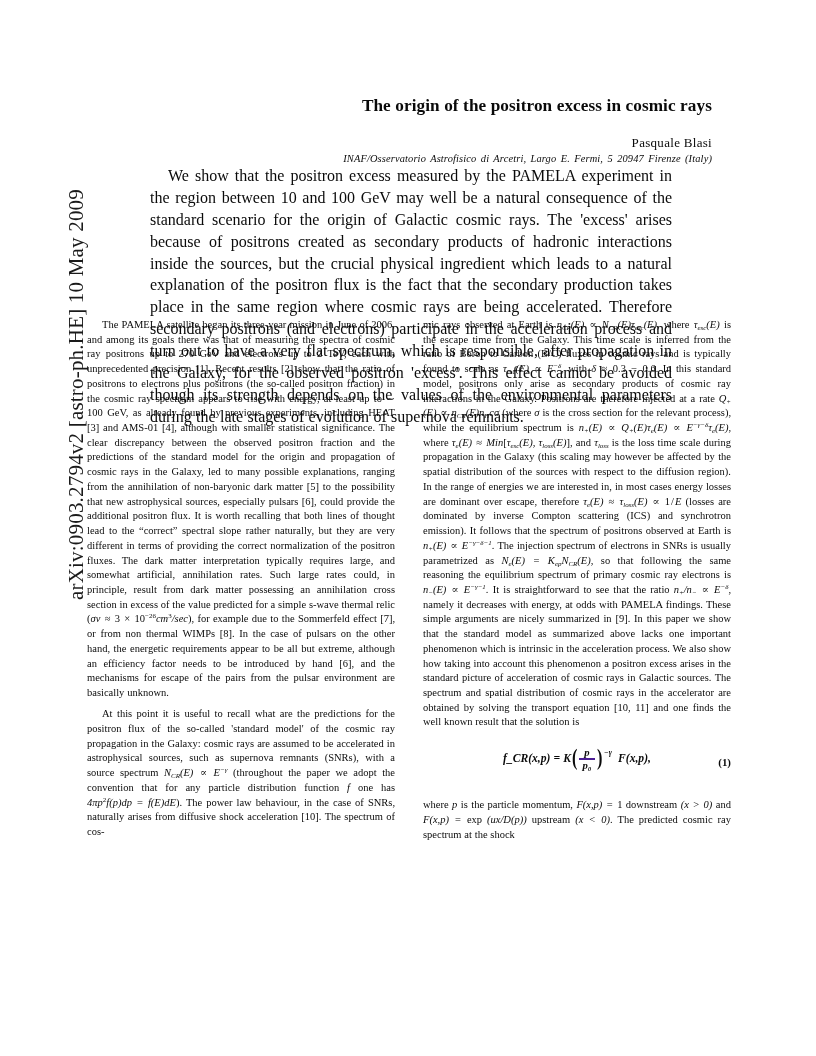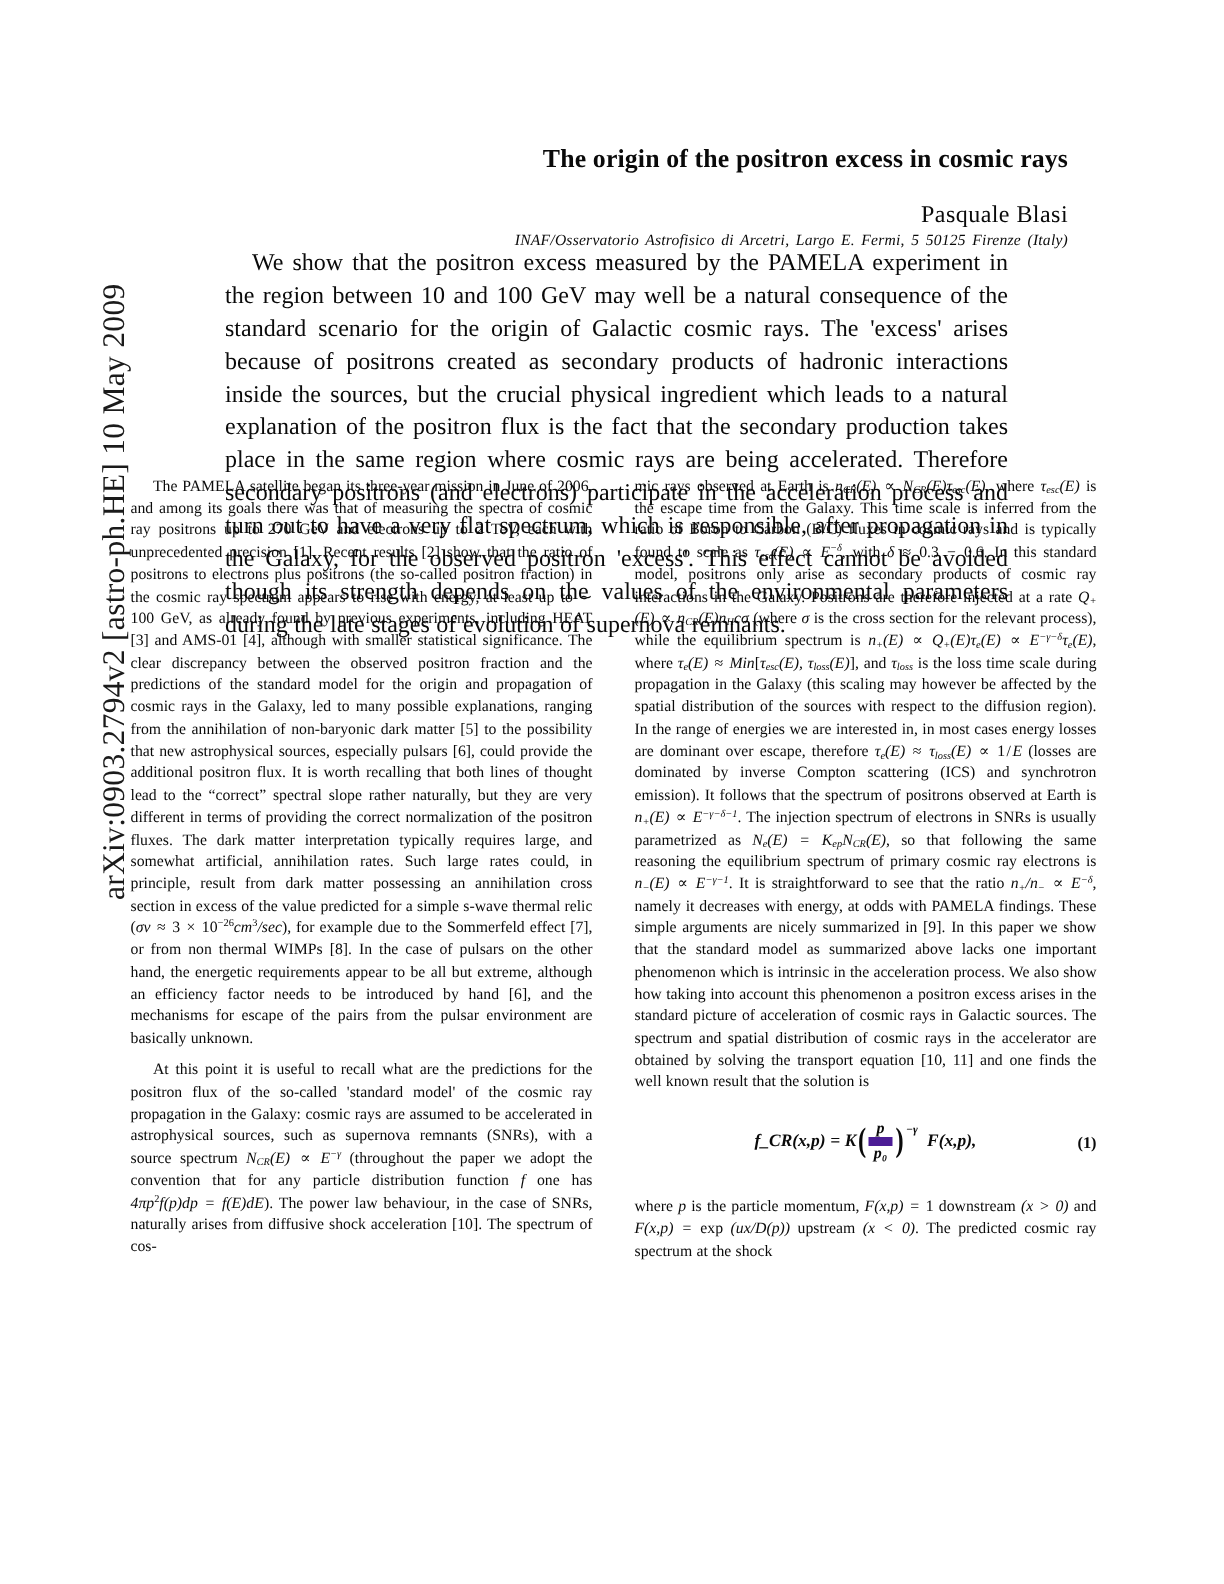--- a/index.html
+++ b/index.html
@@ -45,21 +45,21 @@
     margin-top: 33px;
   }
   #paper-title {
     font-size: 17.2px;
     font-weight: bold;
     letter-spacing: 0.1px;
     margin: 0 0 18px 0;
     line-height: 1.25;
   }
   #author-name {
-    font-size: 16px;
+    font-size: 13px;
     margin: 0 0 2.5px 0;
     letter-spacing: 0.3px;
   }
   #affiliation {
     font-size: 10.4px;
     font-style: italic;
     margin: 0 0 1px 0;
     letter-spacing: 0.15px;
     word-spacing: 1.6px;
   }
@@ -141,21 +141,21 @@
   }
   .frac {
     display: inline-block;
     vertical-align: middle;
     text-align: center;
     font-size: 0.92em;
     line-height: 1.06;
     margin: 0 1px;
   }
   .frac .num { display: block; padding: 0 3px; }
-  .frac .den { display: block; border-top: 6px solid #4c1d95; padding: 0 3px; }
+  .frac .den { display: block; border-top: 2px solid #4c1d95; padding: 0 3px; }
   .paren-big {
     display: inline-block;
     font-size: 1.95em;
     vertical-align: middle;
     font-style: normal;
     transform: scaleX(0.72);
     line-height: 0.82;
     position: relative;
     top: -1px;
   }
@@ -172,21 +172,21 @@
 </head>
 <body>
 
 <div id="page">
 
   <div id="arxiv-stamp">arXiv:0903.2794v2  [astro-ph.HE]  10 May 2009</div>
 
   <div id="title-block">
     <h1 id="paper-title">The origin of the positron excess in cosmic rays</h1>
     <div id="author-name">Pasquale  Blasi</div>
-    <div id="affiliation">INAF/Osservatorio Astrofisico di Arcetri, Largo E. Fermi, 5 50125 Firenze (Italy)</div>
+    <div id="affiliation">INAF/Osservatorio Astrofisico di Arcetri, Largo E. Fermi, 5 20947 Firenze (Italy)</div>
   </div>
 
   <div id="abstract">We show that the positron excess measured by the PAMELA experiment in the region between 10 and 100 GeV may well be a natural consequence of the standard scenario for the origin of Galactic cosmic rays. The 'excess' arises because of positrons created as secondary products of hadronic interactions inside the sources, but the crucial physical ingredient which leads to a natural explanation of the positron flux is the fact that the secondary production takes place in the same region where cosmic rays are being accelerated. Therefore secondary positrons (and electrons) participate in the acceleration process and turn out to have a very flat spectrum, which is responsible, after propagation in the Galaxy, for the observed positron 'excess'. This effect cannot be avoided though its strength depends on the values of the environmental parameters during the late stages of evolution of supernova remnants.</div>
 
   <div class="column" id="col-left">
 
     <p><span>The PAMELA satellite began its three-year mission in June of 2006, and among its goals there was that of measuring the spectra of cosmic ray positrons up to 270 GeV and electrons up to 2 TeV, each with unprecedented precision [1]. Recent results [2] show that the ratio of positrons to electrons plus positrons (the so-called positron fraction) in the cosmic ray spectrum appears to rise with energy, at least up to </span><span class="mr">∼</span><span> 100 GeV, as already found by previous experiments, including HEAT [3] and AMS-01 [4], although with smaller statistical significance. The clear discrepancy between the observed positron fraction and the predictions of the standard model for the origin and propagation of cosmic rays in the Galaxy, led to many possible explanations, ranging from the annihilation of non-baryonic dark matter [5] to the possibility that new astrophysical sources, especially pulsars [6], could provide the additional positron flux. It is worth recalling that both lines of thought lead to the “correct” spectral slope rather naturally, but they are very different in terms of providing the correct normalization of the positron fluxes. The dark matter interpretation typically requires large, and somewhat artificial, annihilation rates. Such large rates could, in principle, result from dark matter possessing an annihilation cross section in excess of the value predicted for a simple s-wave thermal relic (</span><span class="m">σv</span> <span class="op">≈</span> 3 <span class="op">×</span> 10<sup class="r">−26</sup><span class="m">cm</span><sup class="r">3</sup><span class="m">/sec</span><span>), for example due to the Sommerfeld effect [7], or from non thermal WIMPs [8]. In the case of pulsars on the other hand, the energetic requirements appear to be all but extreme, although an efficiency factor needs to be introduced by hand [6], and the mechanisms for escape of the pairs from the pulsar environment are basically unknown.</span></p>
 
     <p><span>At this point it is useful to recall what are the predictions for the positron flux of the so-called 'standard model' of the cosmic ray propagation in the Galaxy: cosmic rays are assumed to be accelerated in astrophysical sources, such as supernova remnants (SNRs), with a source spectrum </span><span class="m">N<sub>CR</sub>(E)</span> <span class="op">∝</span> <span class="m">E</span><sup>−γ</sup><span> (throughout the paper we adopt the convention that for any particle distribution function </span><span class="m">f</span><span> one has </span><span class="m">4πp<sup class="r">2</sup>f(p)dp</span> <span class="op">=</span> <span class="m">f(E)dE</span><span>). The power law behaviour, in the case of SNRs, naturally arises from diffusive shock acceleration [10]. The spectrum of cos-</span></p>
 

